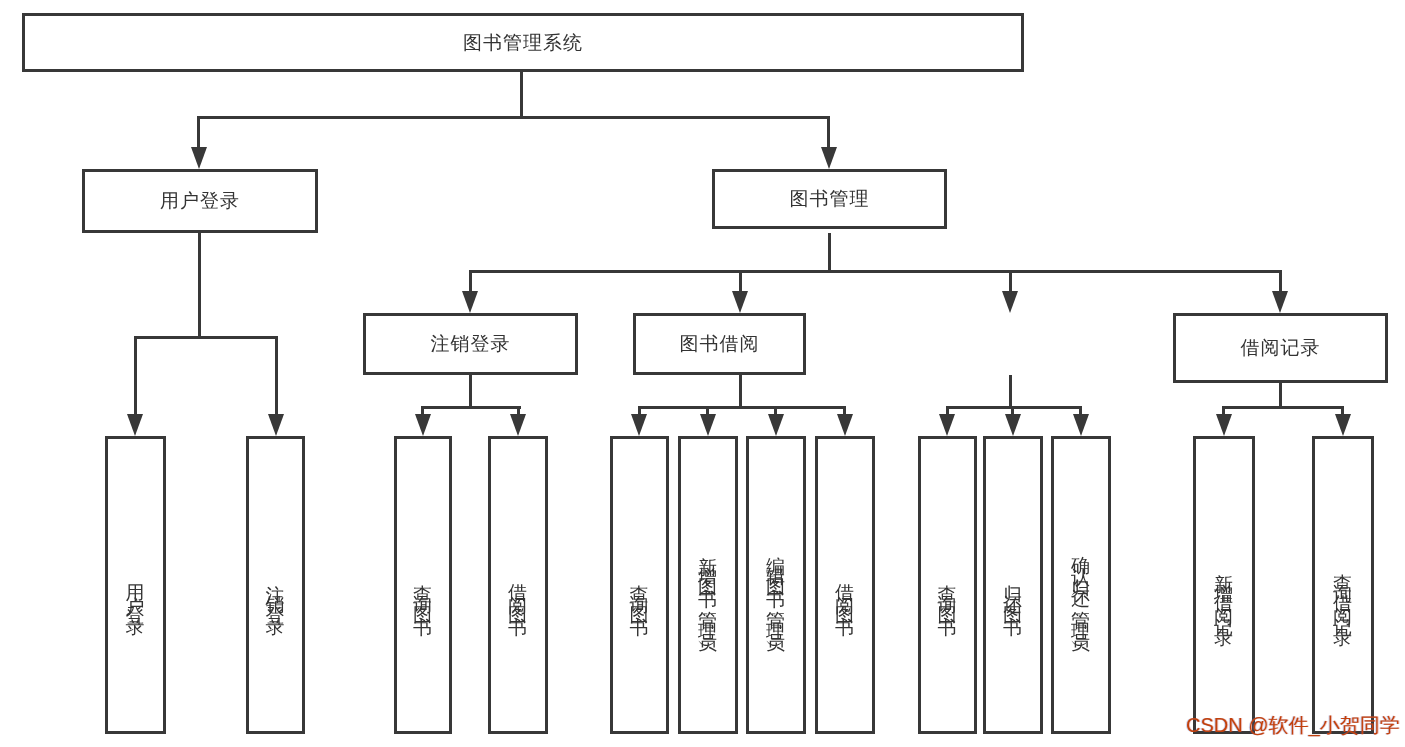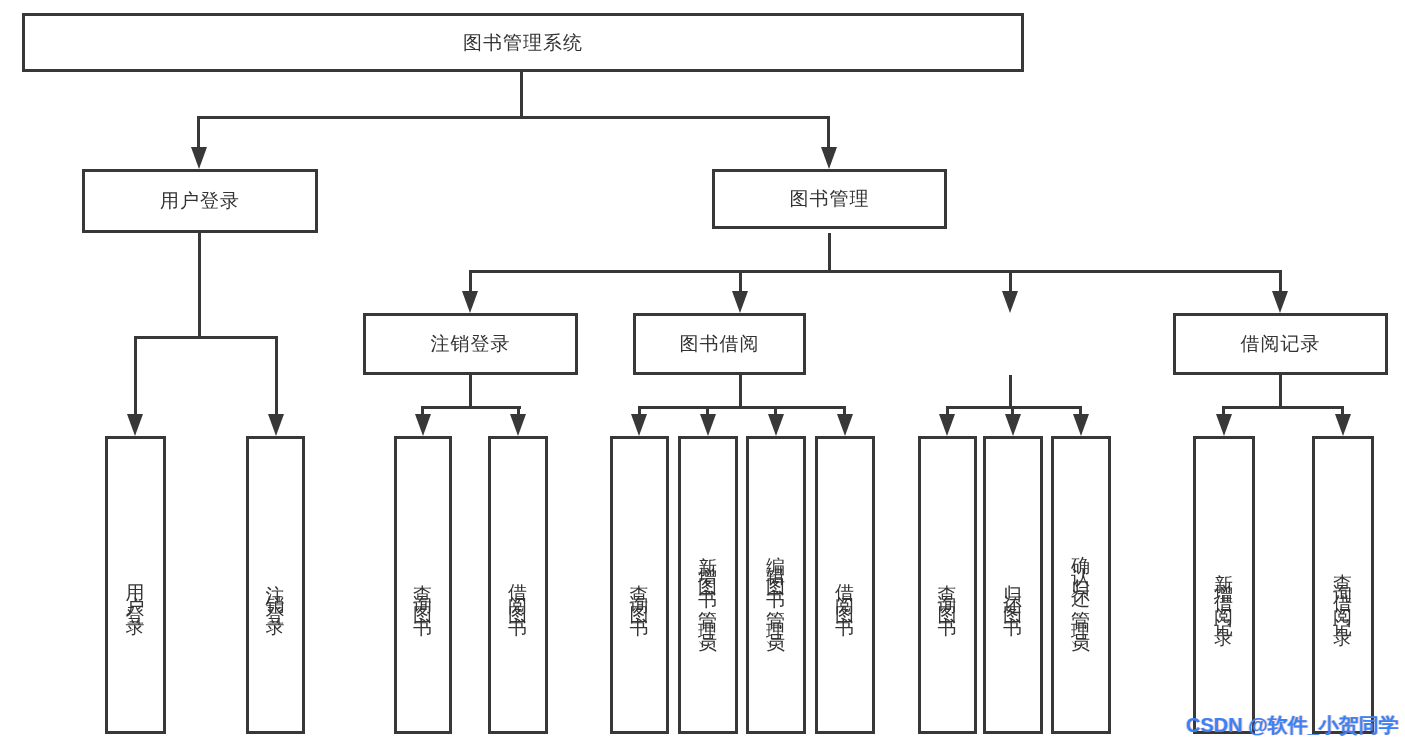--- a/index.html
+++ b/index.html
@@ -42,25 +42,24 @@
   .arrow {
     position:absolute; width:0; height:0; z-index:1;
     border-left:8px solid transparent;
     border-right:8px solid transparent;
     border-top:22px solid #383838;
   }
   .watermark {
     position:absolute;
     left:1186px; top:712px;
     font-size:20px;
-    color:#3b82f6;
+    color:#c2410c;
     text-shadow:1px 0 rgba(200,80,80,0.35), -1px 0 rgba(90,110,200,0.3);
     white-space:nowrap;
     z-index:3;
-    font-weight:bold;
   }
 </style>
 </head>
 <body>
 
 <div id="canvas">
 
   <div class="box" style="left:22px; top:13px; width:1002px; height:59px;">
     <span>图书管理系统</span>
   </div>
@@ -75,21 +74,21 @@
 
   <div class="box" style="left:363px; top:313px; width:215px; height:62px;">
     <span>注销登录</span>
   </div>
 
   <div class="box" style="left:633px; top:313px; width:173px; height:62px;">
     <span>图书借阅</span>
   </div>
 
 
-  <div class="box" style="left:1173px; top:313px; width:215px; height:62px;">
+  <div class="box" style="left:1173px; top:313px; width:215px; height:70px;">
     <span>借阅记录</span>
   </div>
 
   <div class="vbox" style="left:105px; top:436px; width:61px; height:298px;">
     <span class="vtext">用户登录</span>
   </div>
   <div class="vbox" style="left:246px; top:436px; width:59px; height:298px;">
     <span class="vtext">注销登录</span>
   </div>
 

